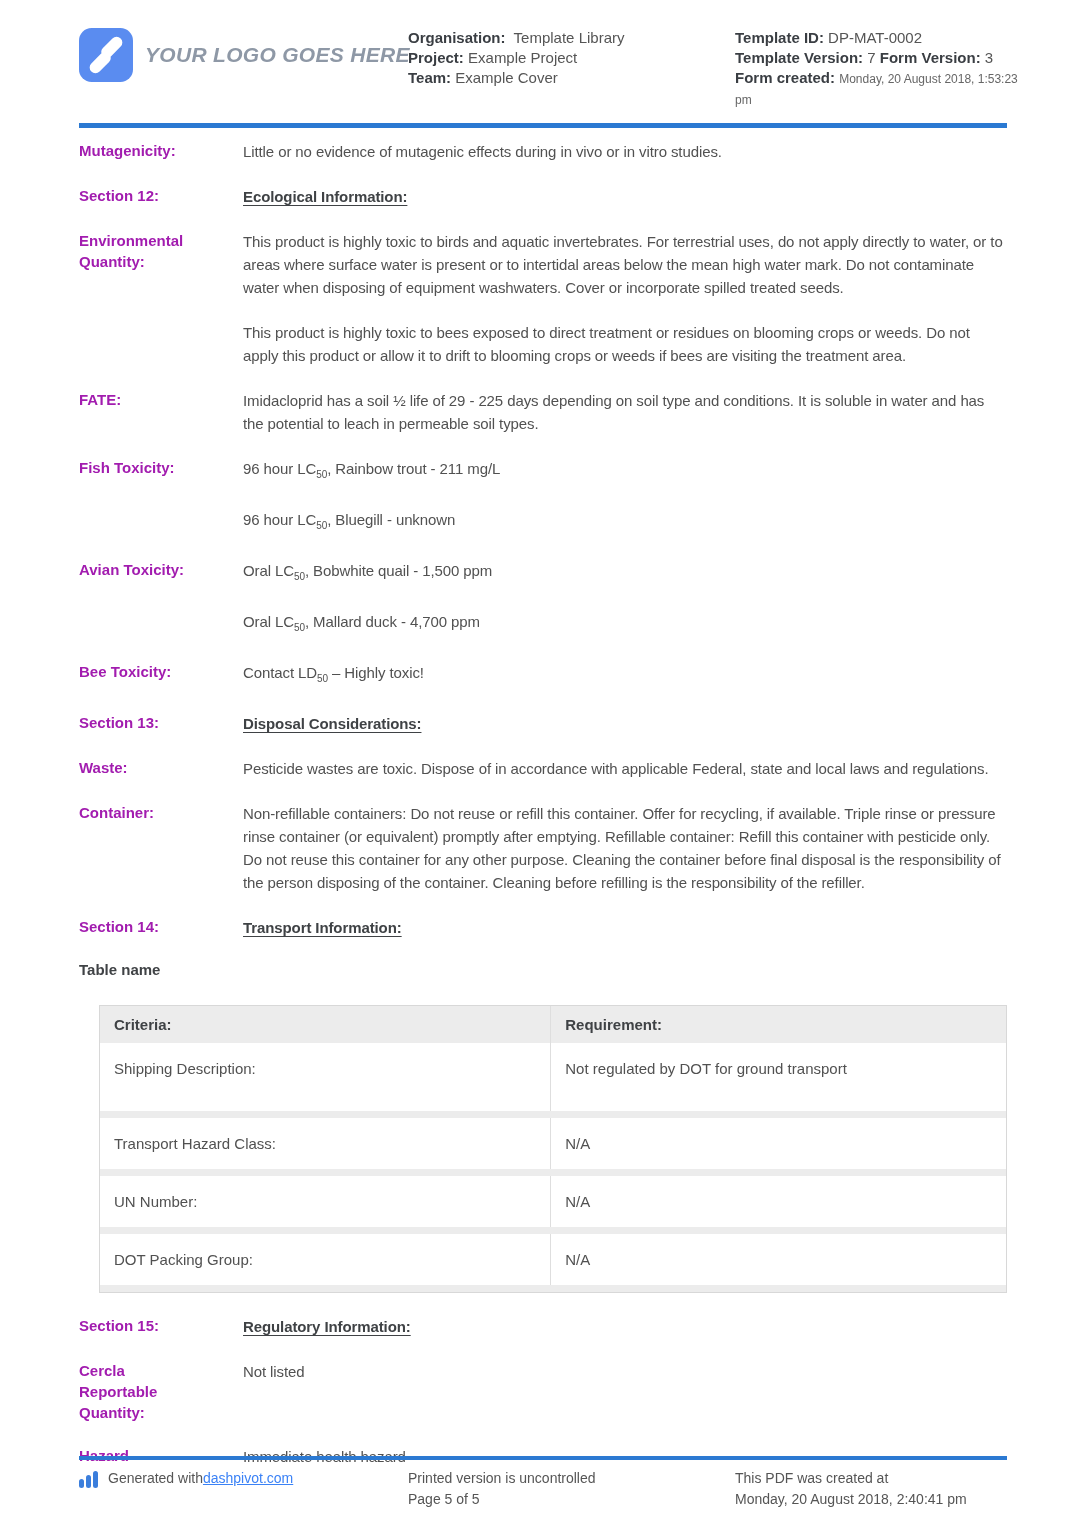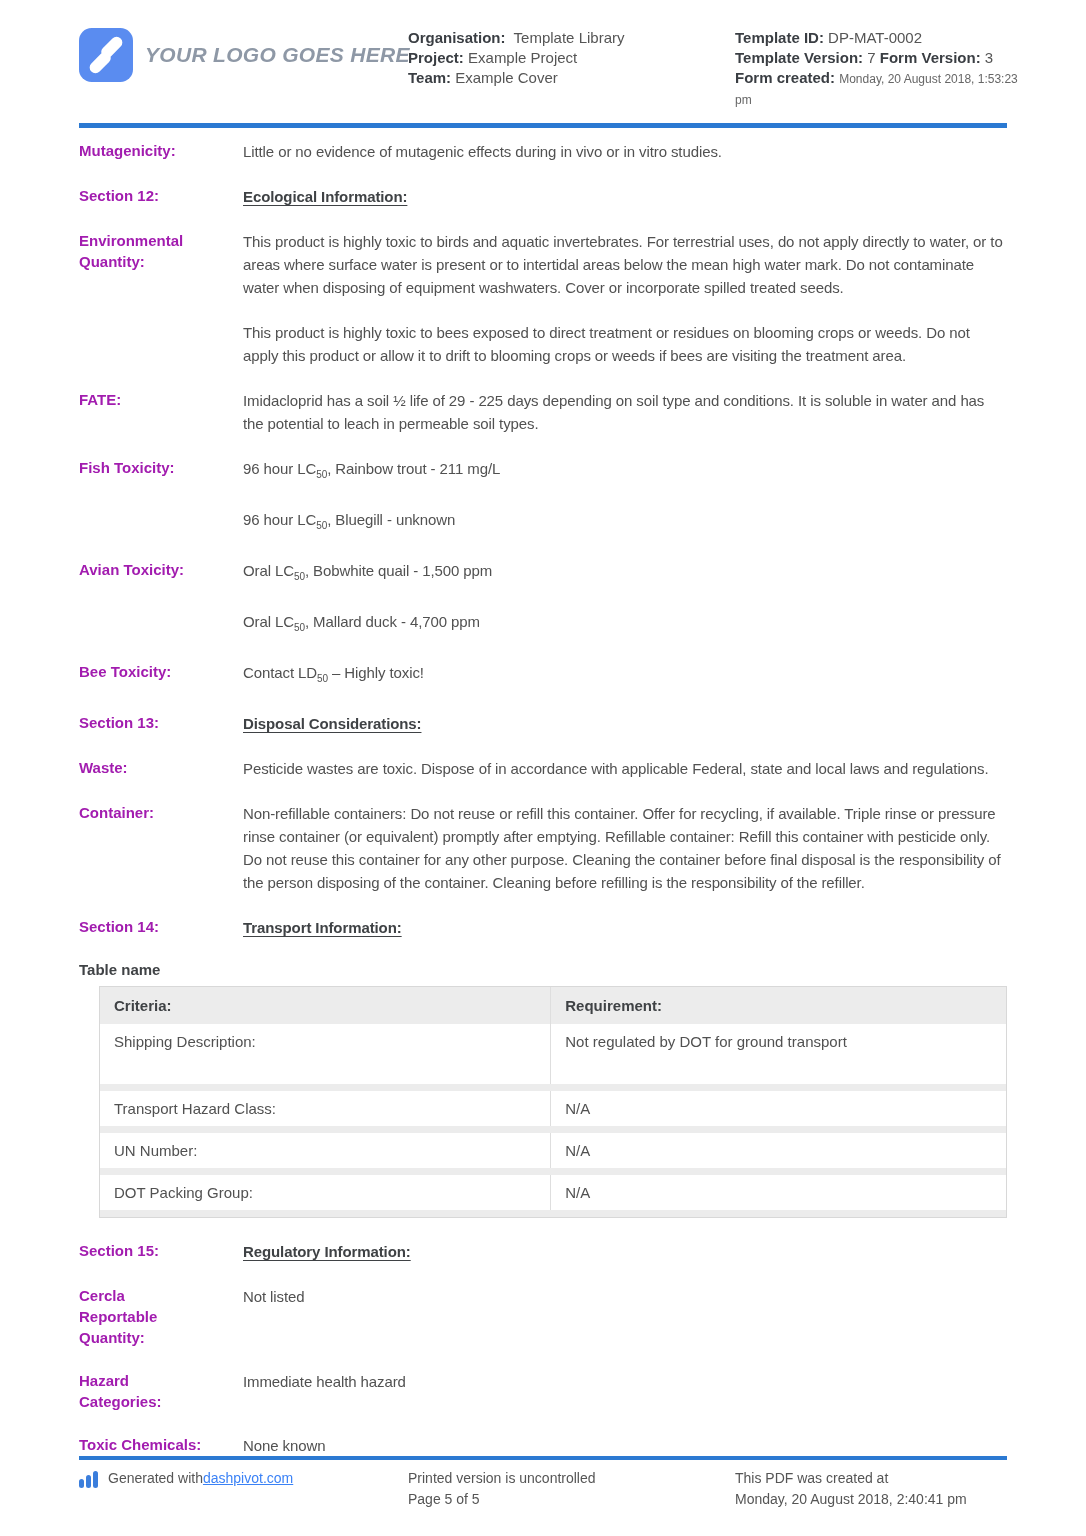--- a/index.html
+++ b/index.html
@@ -28,28 +28,28 @@
   .content { padding:12px 79px 0 79px; height:1340px; overflow:hidden; }
   .row { display:flex; margin-bottom:22px; }
   .row-label { width:164px; flex-shrink:0; padding-right:40px; font-weight:700; color:#a21caf; line-height:21px; }
   .row-value { flex:1; line-height:23px; color:#515151; letter-spacing:-0.1px; }
   .row-value p { margin:0 0 22px 0; }
   .row-value p:last-child { margin-bottom:0; }
   .row-value sub { font-size:10px; }
   .section-title { font-weight:700; color:#3f4245; text-decoration:underline; text-underline-offset:3px; }
   
   .table-block { margin-bottom:22px; }
-  .table-name { font-weight:700; color:#3f4245; margin-bottom:8px; }
+  .table-name { font-weight:700; color:#3f4245; margin-bottom:27px; }
   .dtable { border:1px solid #d8d8d8; background:#ececec;margin-left:20px; }
   .dtable .trow { display:flex; }
   .dtable .thead { background:#ececec; }
   .dtable .thead .tcell { font-weight:700; color:#3f4245; padding:9px 14px; }
   .dtable .brow { background:#ffffff; margin-bottom:7px; }
   .dtable .brow:last-child { margin-bottom:7px; }
-  .tcell { width:49.7%; padding:8px 14px; line-height:19px; }
+  .tcell { width:49.7%; padding:16px 14px; line-height:19px; }
   .tcell.c2 { width:50.3%; border-left:1px solid #dedede; }
   .dtable > div:nth-child(2) .tcell { padding-bottom:33px; }
   
   .footer { position:absolute; left:79px; right:79px; top:1456px; }
   .footer-divider { height:4px; background:#2b79d2; margin-bottom:8px; }
   .footer-cols { display:flex; font-size:14px; color:#555; }
   .fcol1 { width:329px; display:flex; align-items:flex-start; line-height:20px; }
   .fcol2 { width:327px; line-height:21px; }
   .fcol3 { flex:1; line-height:21px; }
   .chart-icon { margin-right:8px; margin-top:1px; }

